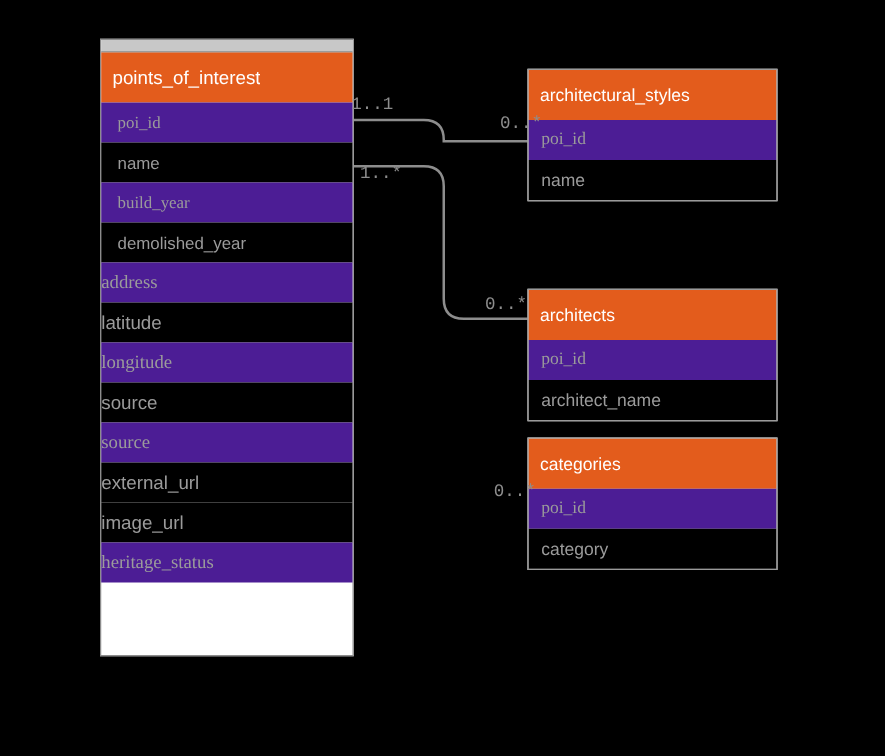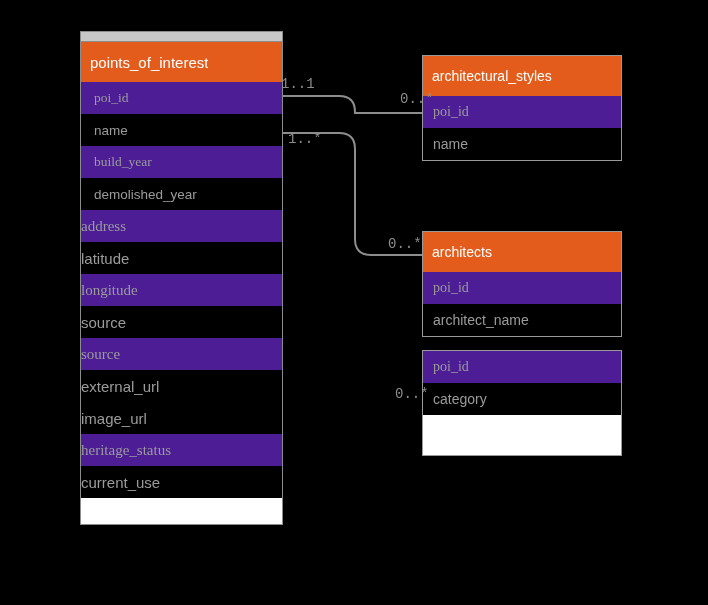--- a/index.html
+++ b/index.html
@@ -142,40 +142,42 @@
     <div class="attr small odd">build_year</div>
     <div class="attr small even">demolished_year</div>
     <div class="attr odd">address</div>
     <div class="attr even">latitude</div>
     <div class="attr odd">longitude</div>
     <div class="attr even">source</div>
     <div class="attr odd">source</div>
     <div class="attr even">external_url</div>
     <div class="attr even">image_url</div>
     <div class="attr odd">heritage_status</div>
-    <div class="attr even">current_use</div>
   </div>
 
   <div class="entity side" id="entity-arch-styles">
     <div class="entity-header">
       <span class="title">architectural_styles</span>
     </div>
     <div class="attr odd">poi_id</div>
     <div class="attr even">name</div>
   </div>
 
   <div class="entity side" id="entity-architects">
     <div class="entity-header">
       <span class="title">architects</span>
     </div>
     <div class="attr odd">poi_id</div>
     <div class="attr even">architect_name</div>
   </div>
 
   <div class="entity side" id="entity-categories">
+    <div class="entity-header">
+      <span class="title">categories</span>
+    </div>
     <div class="attr odd">poi_id</div>
     <div class="attr even">category</div>
   </div>
 
   <div class="card-label" style="left:281px; top:76px;">1..1</div>
 
   <div class="card-label" style="left:400px; top:91px;">0..*</div>
 
   <div class="card-label" style="left:288px; top:131px;">1..*</div>
 

